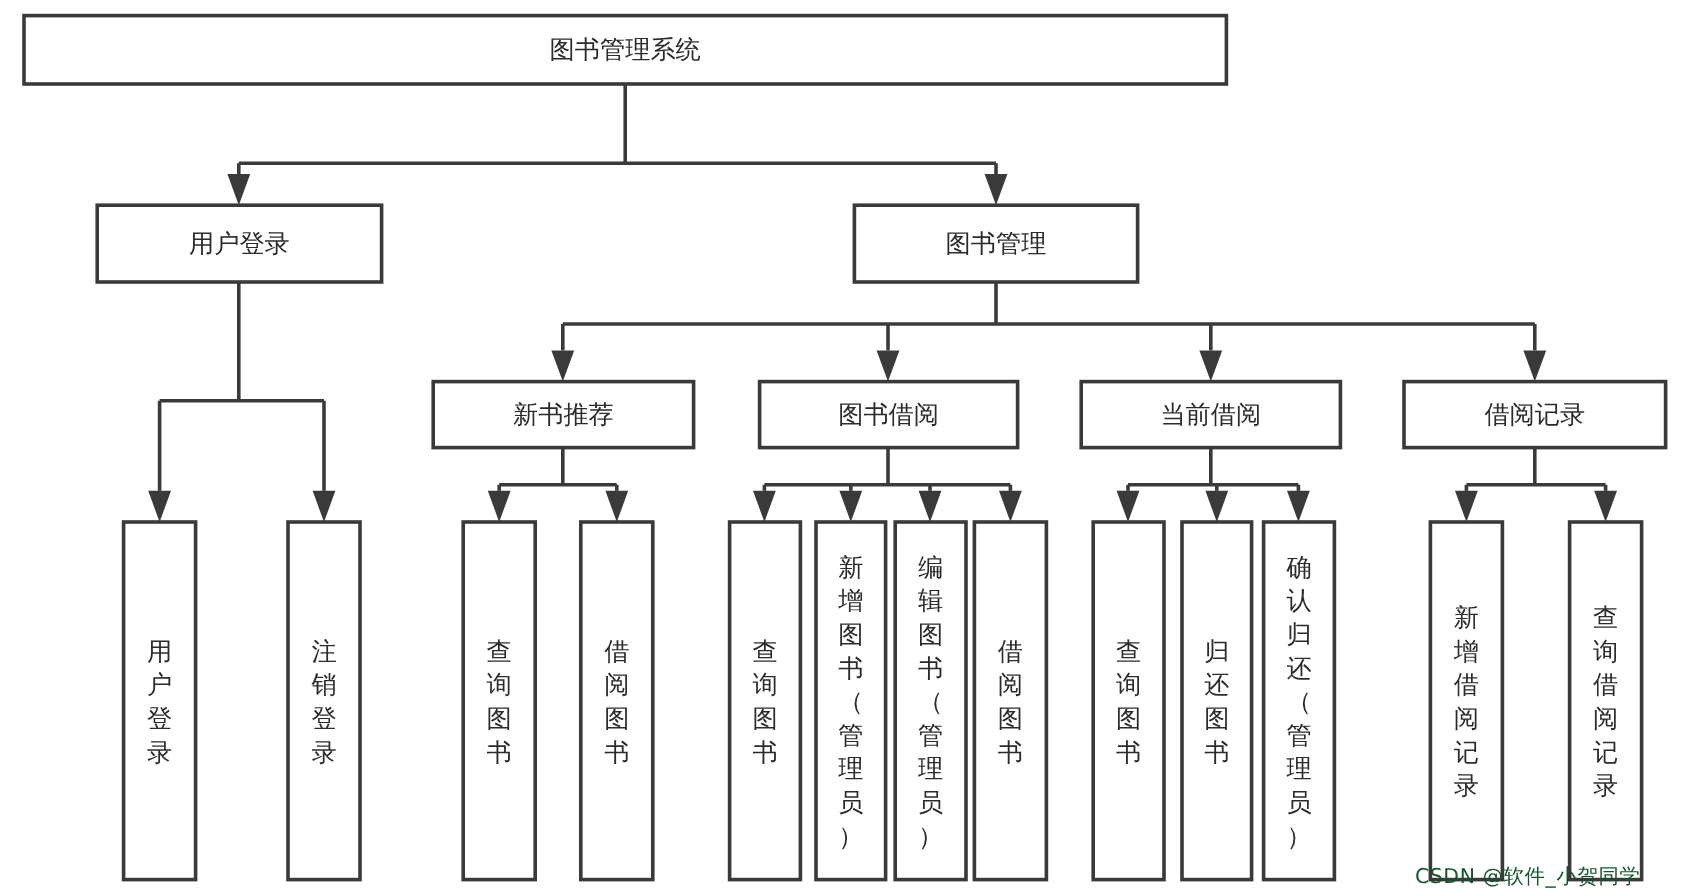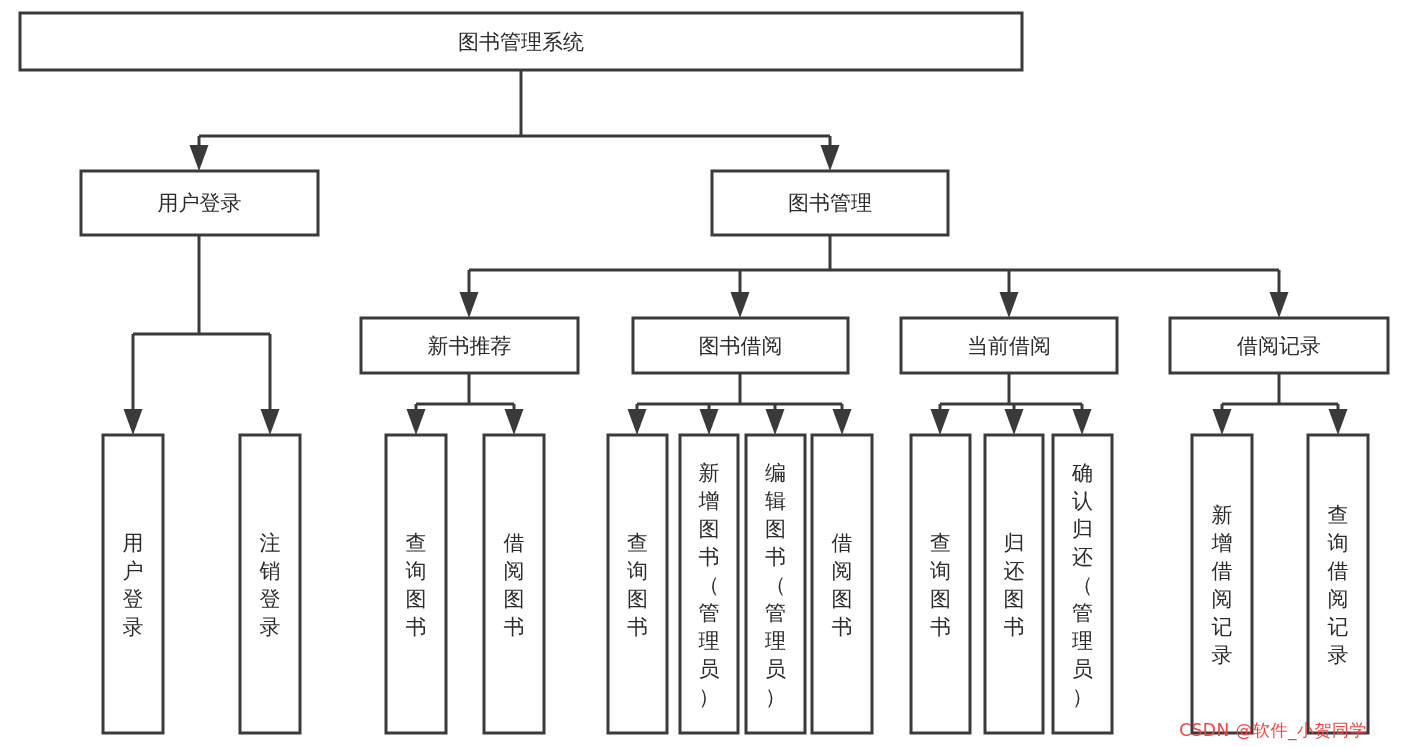--- a/index.html
+++ b/index.html
@@ -55,21 +55,21 @@
     font-family: "DejaVu Sans", "Liberation Sans", sans-serif;
     font-size: 21px;
     text-anchor: middle;
   }
   .watermark-text {
     position: absolute;
     right: 8px;
     bottom: 5px;
     font-family: "DejaVu Sans", "Liberation Sans", sans-serif;
     font-size: 17px;
-    color: #ef4444;
+    color: #14532d;
     white-space: nowrap;
     letter-spacing: 0.5px;
     user-select: none;
   }
 </style>
 </head>
 <body>
 
 <div id="diagram-root">
 

